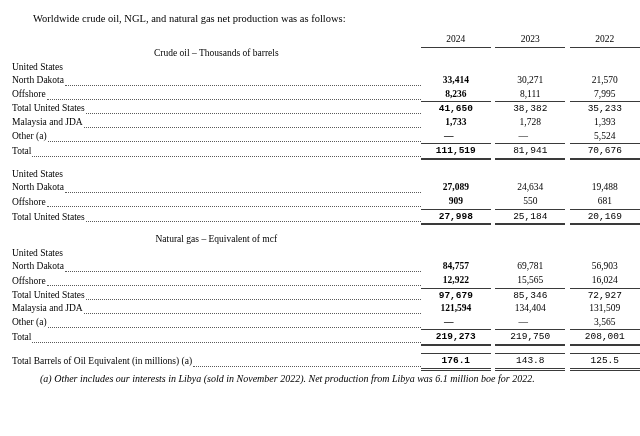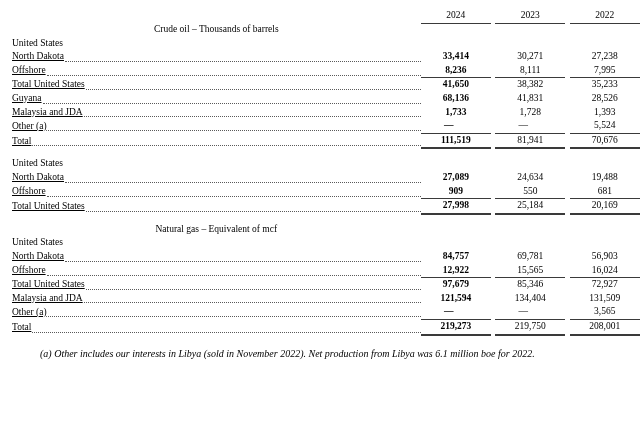--- a/index.html
+++ b/index.html
@@ -65,21 +65,21 @@
   td.label { white-space: nowrap; overflow: hidden; }
   td.label .txt { }
 
   .lead-wrap {
     display: flex;
     align-items: flex-end;
     width: 100%;
     overflow: hidden;
     white-space: nowrap;
   }
-  .lead-wrap .txt { flex: 0 0 auto; text-decoration: underline; }
+  .lead-wrap .txt { flex: 0 0 auto; }
   .lead-wrap .dots {
     flex: 1 1 auto;
     overflow: hidden;
     margin-left: 1px;
     margin-bottom: 2px;
     border-bottom: 1px dotted #5a5a5a;
     height: 1px;
   }
 
   .ind0 { padding-left: 2px; text-align: center; }
@@ -91,21 +91,21 @@
   
   td.num {
     text-align: center;
     padding-right: 8px;
     white-space: nowrap;
   }
   td.num.b { font-weight: bold; }
   td.num.dash { text-align: center; padding-right: 14px; }
 
   
-  td.rule-top    { border-top: 1.1px solid #3a3a3a; }
+  td.rule-top    { border-top: 1.1px solid #3a3a3a; font-family: Liberation Mono, monospace; }
   td.rule-bottom { border-bottom: 2px solid #3a3a3a; }
   td.rule-dbl {
     border-bottom: 1.1px solid #3a3a3a;
     position: relative;
   }
   td.rule-dbl::after {
     content: "";
     position: absolute;
     left: 0; right: 0;
     bottom: -3.2px;
@@ -122,20 +122,21 @@
     padding-left: 18px;
     white-space: nowrap;
   }
 </style>
 </head>
 <body>
 
 <div class="page">
 
 
+  <div class="intro">Worldwide crude oil, NGL, and natural gas net production was as follows:</div>
 
   <table class="prod">
     <colgroup>
       <col class="c-label">
         <col class="c-num">
         <col class="c-gap">
       <col class="c-num">
         <col class="c-gap">
         <col class="c-num">
     </colgroup>
@@ -170,21 +171,21 @@
           <td class="label ind2">
             <span class="lead-wrap">
               <span class="txt">North Dakota</span>
               <span class="dots"></span>
             </span>
           </td>
           <td class="num b">33,414</td>
           <td></td>
           <td class="num">30,271</td>
           <td></td>
-          <td class="num">27,238</td>
+          <td class="num">21,570</td>
         </tr>
         <tr>
           <td class="label ind2">
             <span class="lead-wrap">
               <span class="txt">Offshore</span>
               <span class="dots"></span>
             </span>
           </td>
           <td class="num b">8,236</td>
           <td></td>
@@ -197,33 +198,20 @@
             <span class="lead-wrap">
               <span class="txt">Total United States</span>
               <span class="dots"></span>
             </span>
           </td>
           <td class="num b rule-top">41,650</td>
           <td></td>
           <td class="num rule-top">38,382</td>
           <td></td>
           <td class="num rule-top">35,233</td>
-        </tr>
-        <tr>
-          <td class="label ind1">
-            <span class="lead-wrap">
-              <span class="txt">Guyana</span>
-              <span class="dots"></span>
-            </span>
-          </td>
-          <td class="num b">68,136</td>
-          <td></td>
-          <td class="num">41,831</td>
-          <td></td>
-          <td class="num">28,526</td>
         </tr>
         <tr>
           <td class="label ind1">
             <span class="lead-wrap">
               <span class="txt">Malaysia and JDA</span>
               <span class="dots"></span>
             </span>
           </td>
           <td class="num b">1,733</td>
           <td></td>
@@ -415,17 +403,30 @@
           <td class="num rule-top rule-bottom">208,001</td>
         </tr>
         <tr class="gap">
           <td></td>
           <td></td>
           <td></td>
           <td></td>
           <td></td>
           <td></td>
         </tr>
+        <tr>
+          <td class="label ind0 bold">
+            <span class="lead-wrap">
+              <span class="txt">Total Barrels of Oil Equivalent (in millions) (a)</span>
+              <span class="dots"></span>
+            </span>
+          </td>
+          <td class="num b rule-top rule-dbl">176.1</td>
+          <td></td>
+          <td class="num rule-top rule-dbl">143.8</td>
+          <td></td>
+          <td class="num rule-top rule-dbl">125.5</td>
+        </tr>
       </tbody>
   </table>
 
   <div class="footnote">(a)  Other includes our interests in Libya (sold in November 2022).  Net production from Libya was 6.1 million boe for 2022.</div>
 </div>
 
 </body></html>

